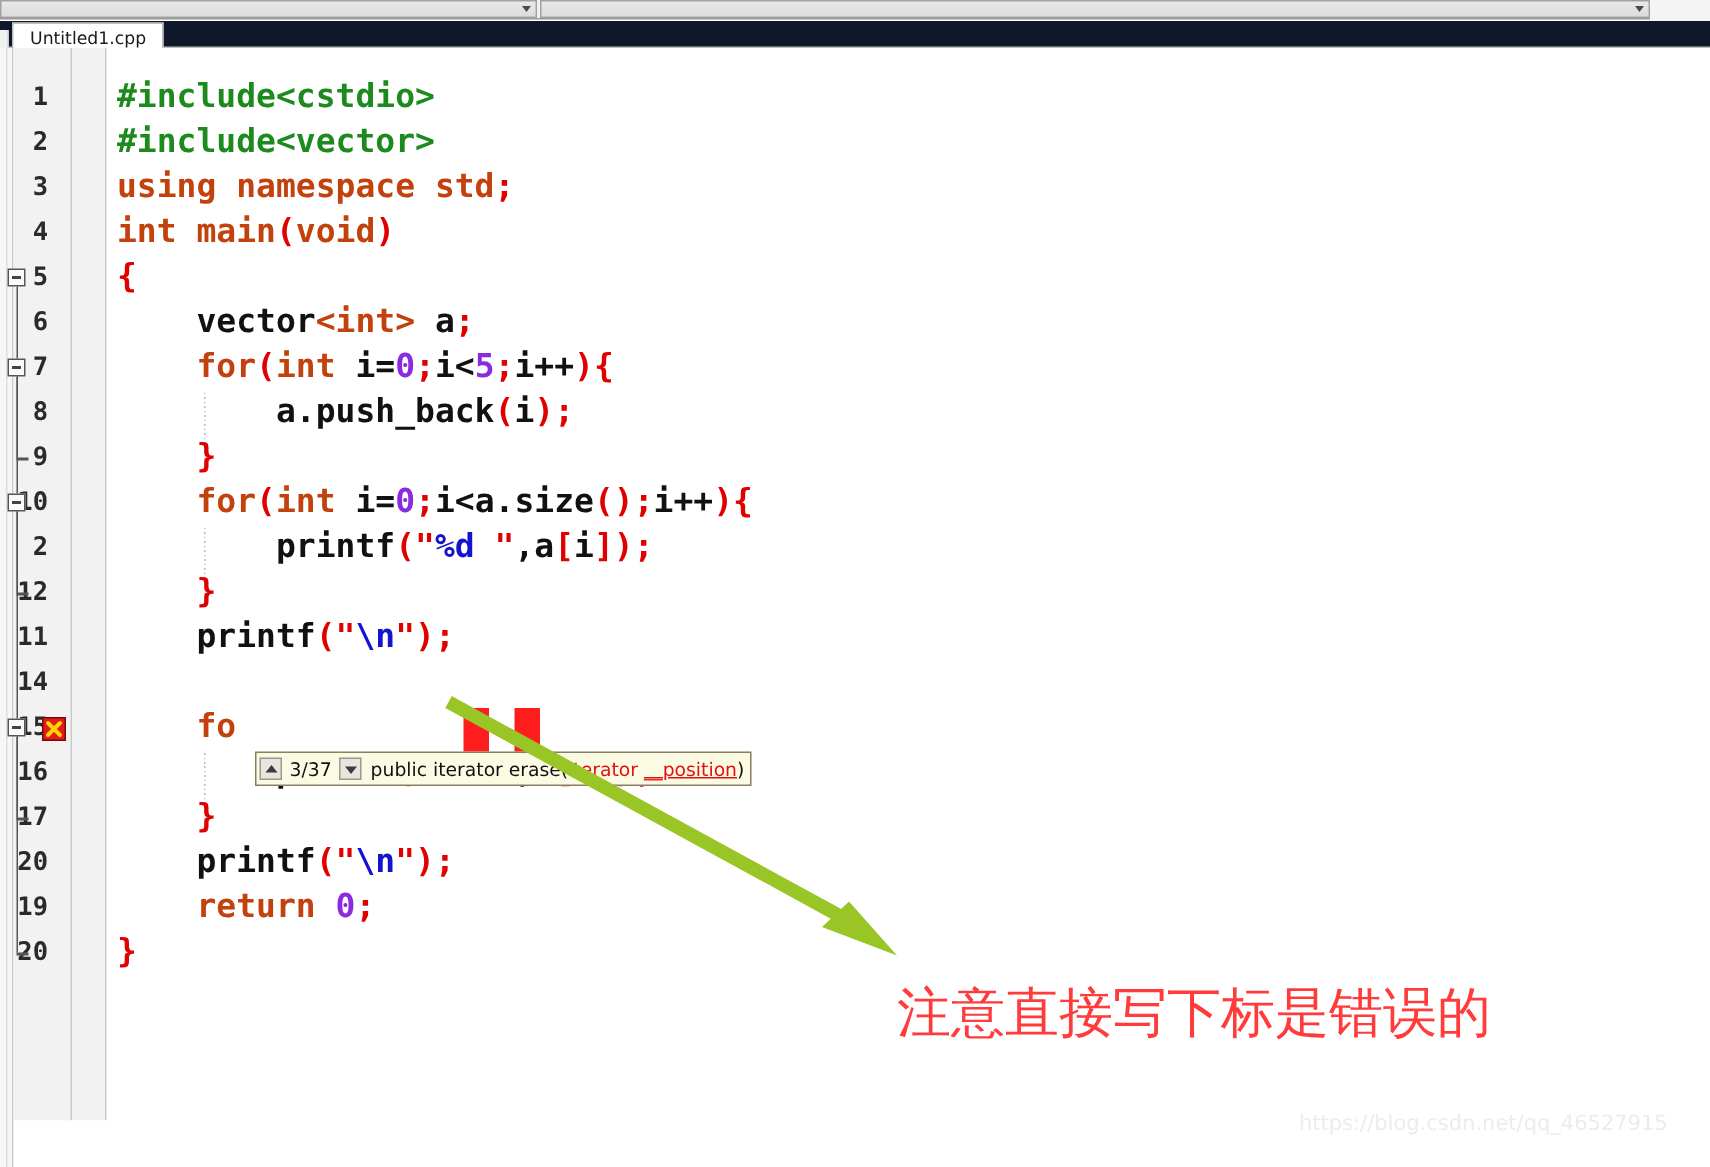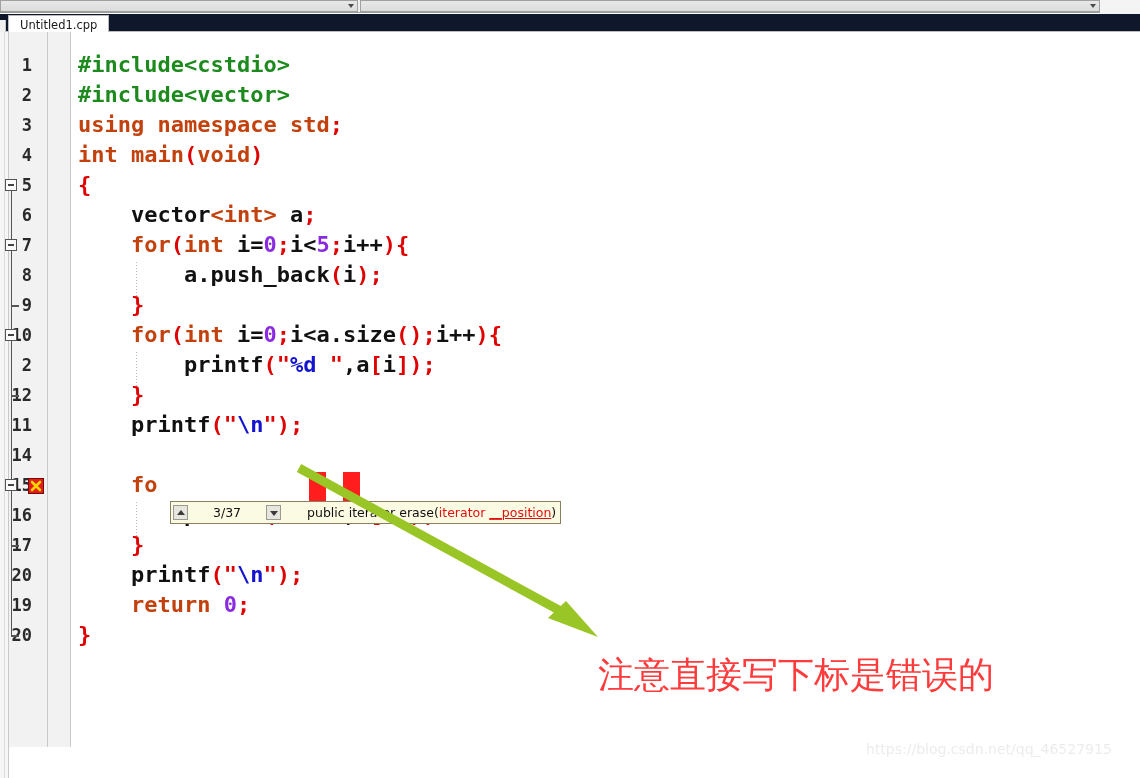--- a/index.html
+++ b/index.html
@@ -151,21 +151,20 @@
   
   #tooltip{
     position:absolute;left:170px;top:469px;height:23px;
     background:#fbfbe4;border:1px solid #8a7f5e;
     box-sizing:border-box;
     display:flex;align-items:center;
     padding:0 4px 0 2px;
     font-family:"DejaVu Sans","Liberation Sans",sans-serif;
     font-size:12px;color:#111;
     white-space:nowrap;
-    gap:20px;
   }
   .tt-btn{
     width:15px;height:15px;background:#e6e6de;border:1px solid #9a9a90;
     box-sizing:border-box;position:relative;flex:0 0 auto;
   }
   .tt-btn .tri{position:absolute;left:3px;top:5px;width:0;height:0;
     border-left:4px solid transparent;border-right:4px solid transparent;}
   .tt-up .tri{border-bottom:5px solid #3b3b3b;top:4px;}
   .tt-dn .tri{border-top:5px solid #3b3b3b;top:5px;}
   #tt-count{padding:0 5px;font-size:12.5px;color:#111;}

